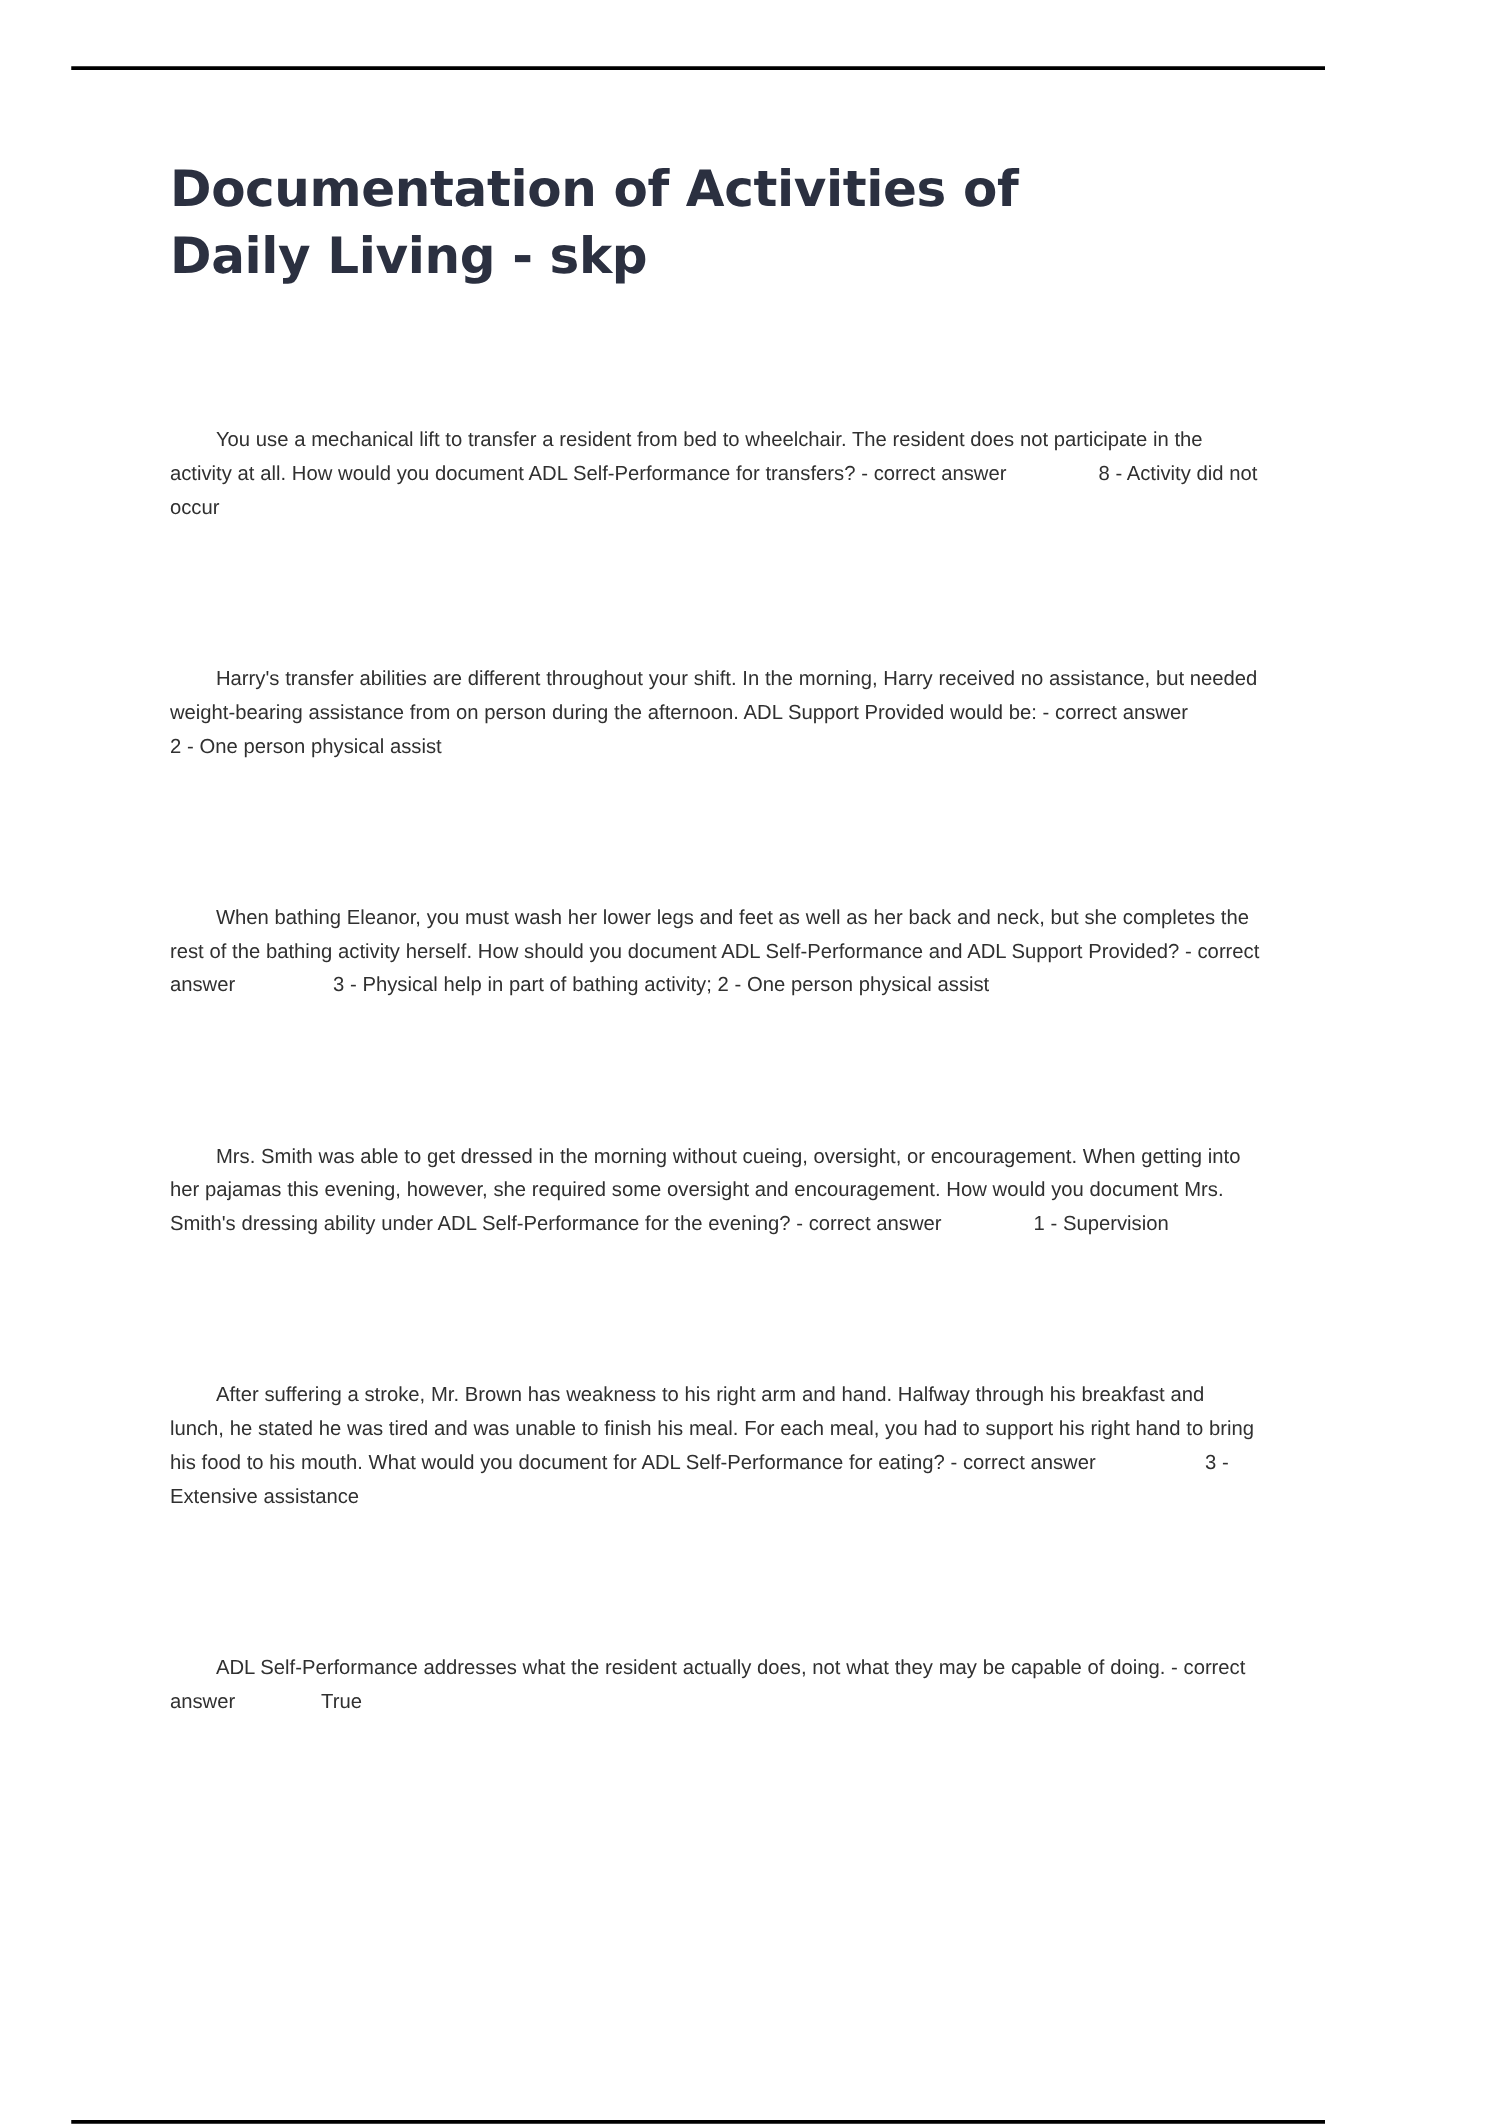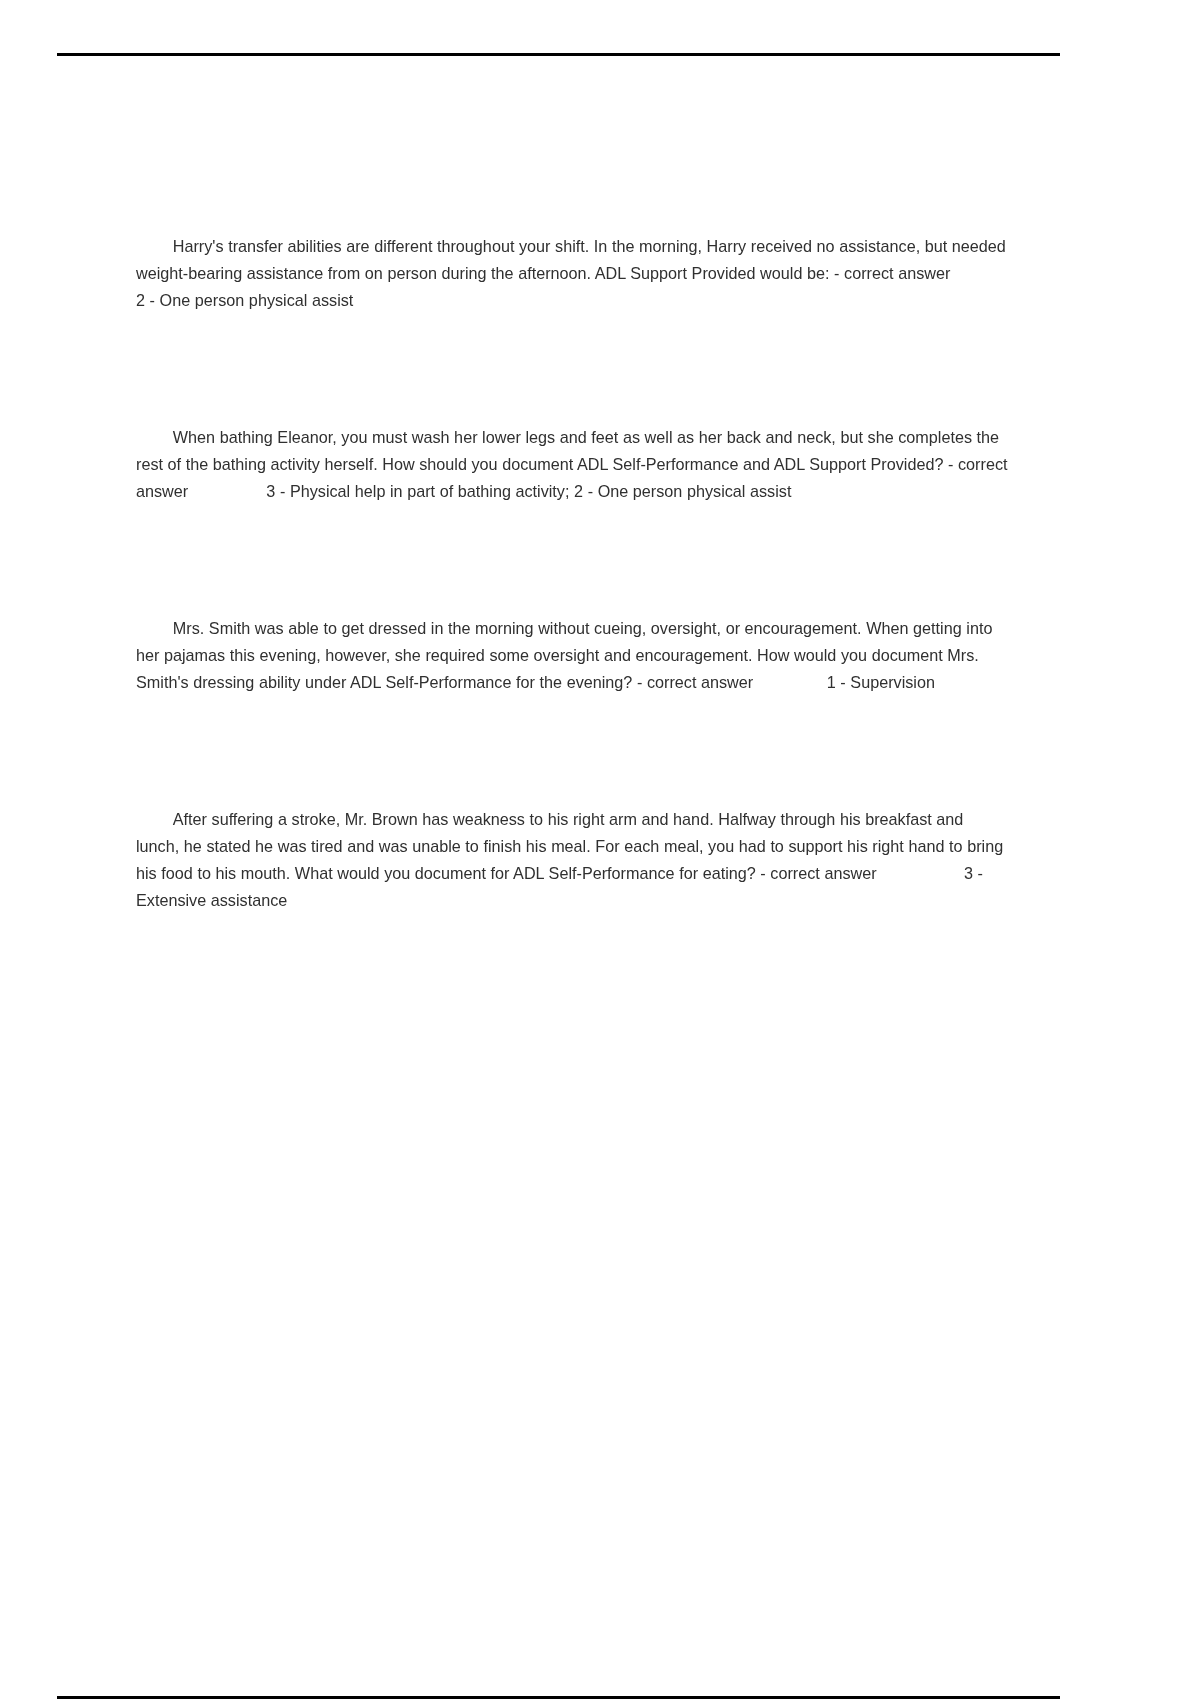--- a/index.html
+++ b/index.html
@@ -63,40 +63,47 @@
 </style>
 </head>
 <body>
 
 <div class="page">
 
   <div class="rule rule-top"></div>
 
   <div class="content">
 
+    <h1 class="doc-title">Documentation of Activities of Daily Living - skp</h1>
 
     <div class="qa-list">
 
+      <p class="qa-block">
+        <span class="qa-text">You use a mechanical lift to transfer a resident from bed to wheelchair. The resident does not participate in the activity at all. How would you document ADL Self-Performance for transfers? - correct answer                8 - Activity did not occur</span>
+      </p>
 
       <p class="qa-block">
         <span class="qa-text">Harry's transfer abilities are different throughout your shift. In the morning, Harry received no assistance, but needed weight-bearing assistance from on person during the afternoon. ADL Support Provided would be: - correct answer                    2 - One person physical assist</span>
       </p>
 
       <p class="qa-block">
         <span class="qa-text">When bathing Eleanor, you must wash her lower legs and feet as well as her back and neck, but she completes the rest of the bathing activity herself. How should you document ADL Self-Performance and ADL Support Provided? - correct answer                 3 - Physical help in part of bathing activity; 2 - One person physical assist</span>
       </p>
 
       <p class="qa-block">
         <span class="qa-text">Mrs. Smith was able to get dressed in the morning without cueing, oversight, or encouragement. When getting into her pajamas this evening, however, she required some oversight and encouragement. How would you document Mrs. Smith's dressing ability under ADL Self-Performance for the evening? - correct answer                1 - Supervision</span>
       </p>
 
       <p class="qa-block">
         <span class="qa-text">After suffering a stroke, Mr. Brown has weakness to his right arm and hand. Halfway through his breakfast and lunch, he stated he was tired and was unable to finish his meal. For each meal, you had to support his right hand to bring his food to his mouth. What would you document for ADL Self-Performance for eating? - correct answer                   3 - Extensive assistance</span>
       </p>
 
+      <p class="qa-block">
+        <span class="qa-text">ADL Self-Performance addresses what the resident actually does, not what they may be capable of doing. - correct answer               True</span>
+      </p>
 
 
     </div>
   </div>
 
   <div class="rule rule-bottom"></div>
 
 </div>
 
 </body></html>

